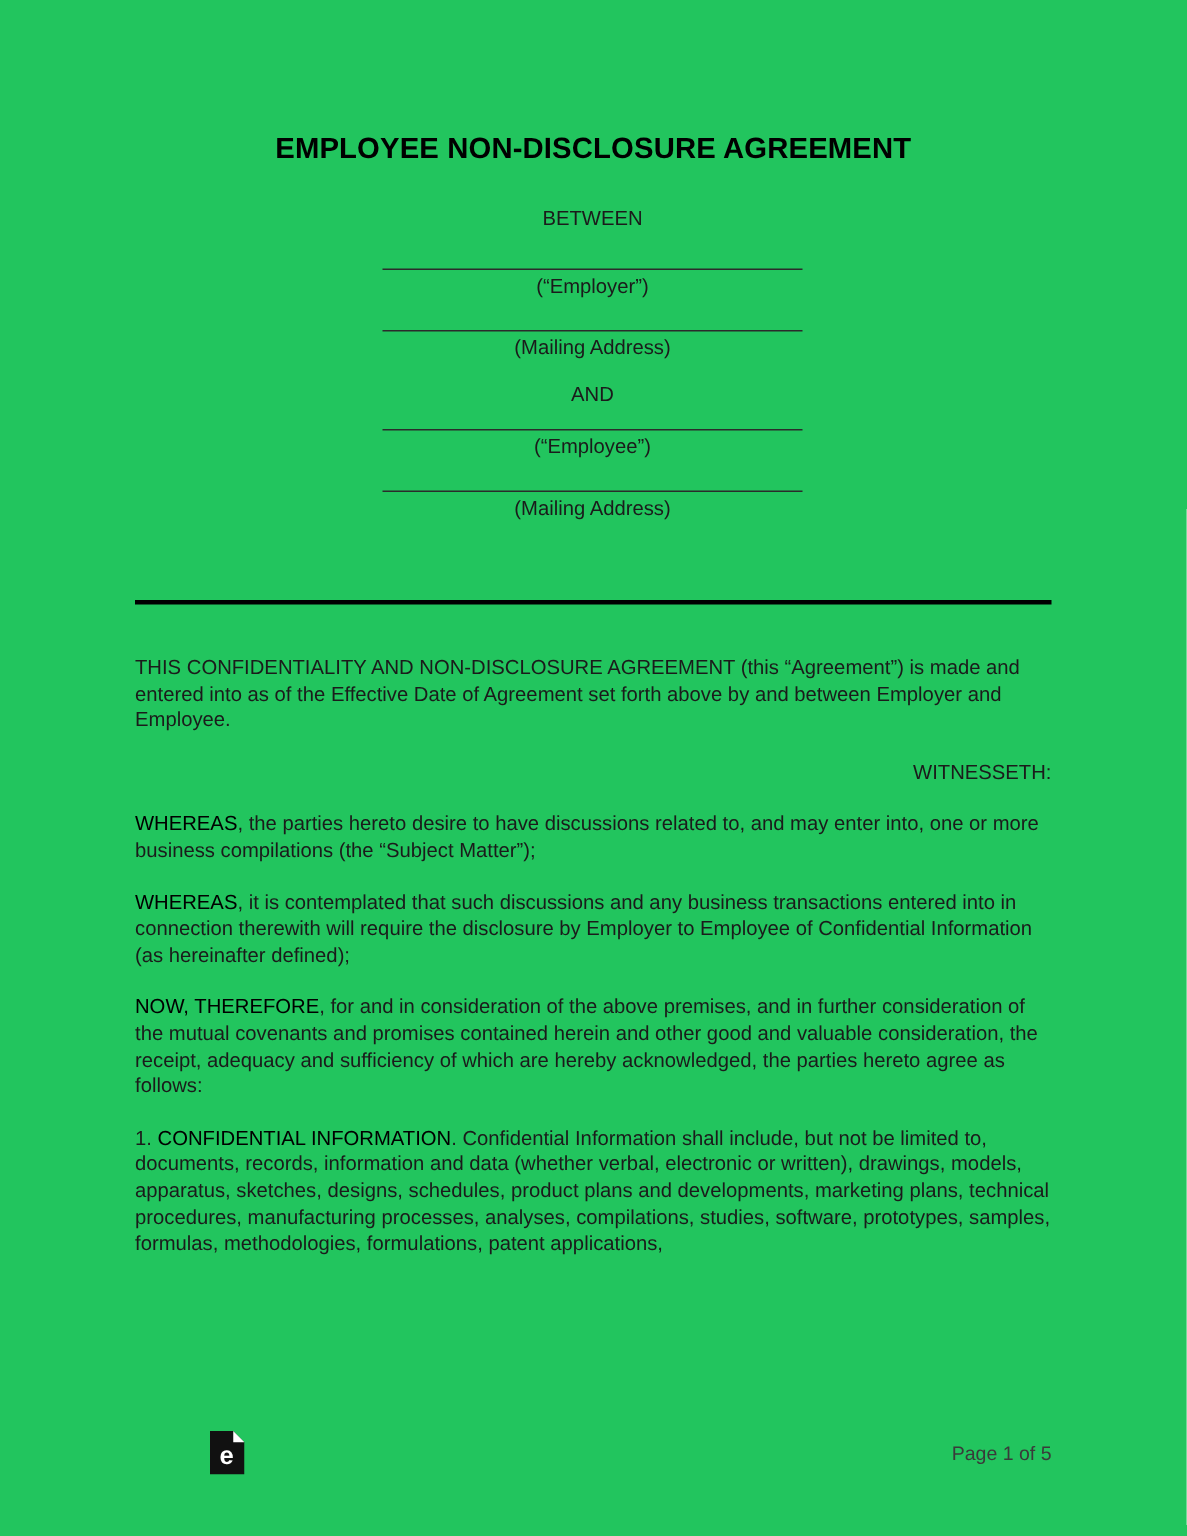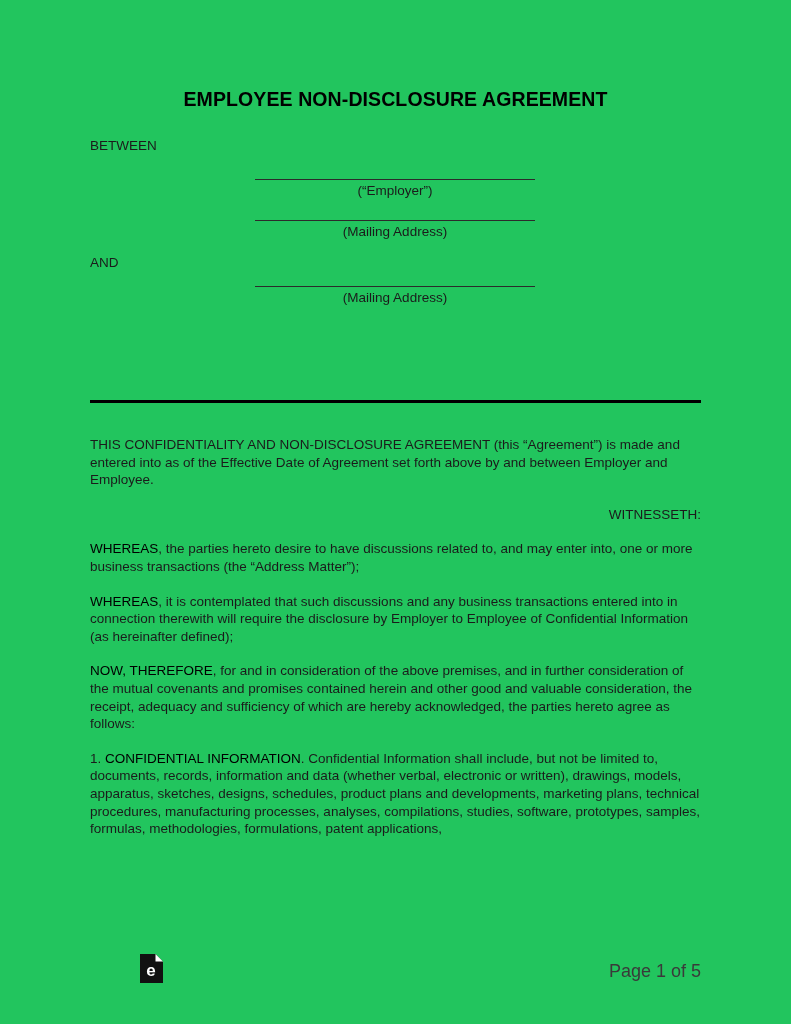--- a/index.html
+++ b/index.html
@@ -36,20 +36,21 @@
   }
 
   
   .header-block {
     position: absolute;
     left: 90px;
     right: 91px;
     top: 138px;
   }
   .centered-word {
+    text-align: center;
     font-size: 13.5px;
     color: #1b1b1b;
   }
   .between-word { margin-bottom: 26px; }
   .and-word { margin-top: 16px; margin-bottom: 16px; }
 
   .fill-group {
     width: 280px;
     margin: 0 auto;
   }
@@ -113,21 +114,21 @@
     left: 50px;
     top: 2px;
     width: 23px;
     height: 29px;
   }
   .logo svg { display: block; }
   .page-num {
     position: absolute;
     right: 0;
     top: 9px;
-    font-size: 18px;
+    font-size: 13px;
     color: #3a3a3a;
   }
 </style>
 </head>
 <body>
 
 <div class="page">
 
   <div class="doc-title">EMPLOYEE NON-DISCLOSURE AGREEMENT</div>
 
@@ -140,39 +141,43 @@
       <div class="fill-caption">(“Employer”)</div>
     </div>
 
     <div class="fill-group">
       <div class="fill-rule"></div>
       <div class="fill-caption">(Mailing Address)</div>
     </div>
 
     <div class="centered-word and-word">AND</div>
 
+    <div class="fill-group">
+      <div class="fill-rule"></div>
+      <div class="fill-caption">(“Employee”)</div>
+    </div>
 
     <div class="fill-group">
       <div class="fill-rule"></div>
       <div class="fill-caption">(Mailing Address)</div>
     </div>
 
   </div>
 
   <div class="thick-divider"></div>
 
   <div class="body-col">
 
 
     <p class="para">THIS CONFIDENTIALITY AND NON-DISCLOSURE AGREEMENT (this “Agreement”) is made and entered into as of the Effective Date of Agreement set forth above by and between Employer and Employee.</p>
 
     <p class="centered-head">WITNESSETH:</p>
 
     <p class="para">
-      <strong>WHEREAS</strong><span>, the parties hereto desire to have discussions related to, and may enter into, one or more business transactions (the “Address Matter”);</span>
+      <strong>WHEREAS</strong><span>, the parties hereto desire to have discussions related to, and may enter into, one or more business compilations (the “Subject Matter”);</span>
     </p>
 
     <p class="para">
       <strong>WHEREAS</strong><span>, it is contemplated that such discussions and any business transactions entered into in connection therewith will require the disclosure by Employer to Employee of Confidential Information (as hereinafter defined);</span>
     </p>
 
 
     <p class="para">
       <strong>NOW, THEREFORE</strong><span>, for and in consideration of the above premises, and in further consideration of the mutual covenants and promises contained herein and other good and valuable consideration, the receipt, adequacy and sufficiency of which are hereby acknowledged, the parties hereto agree as follows:</span>
     </p>

